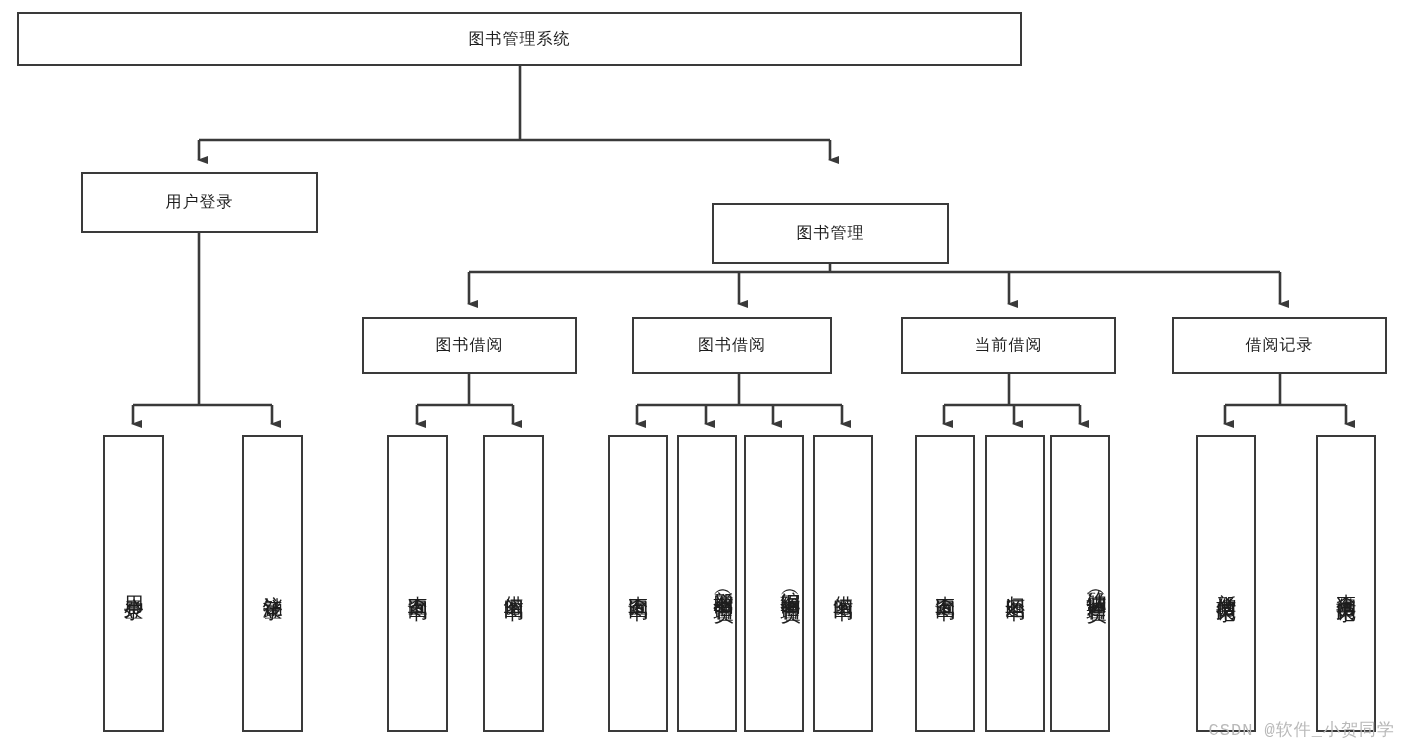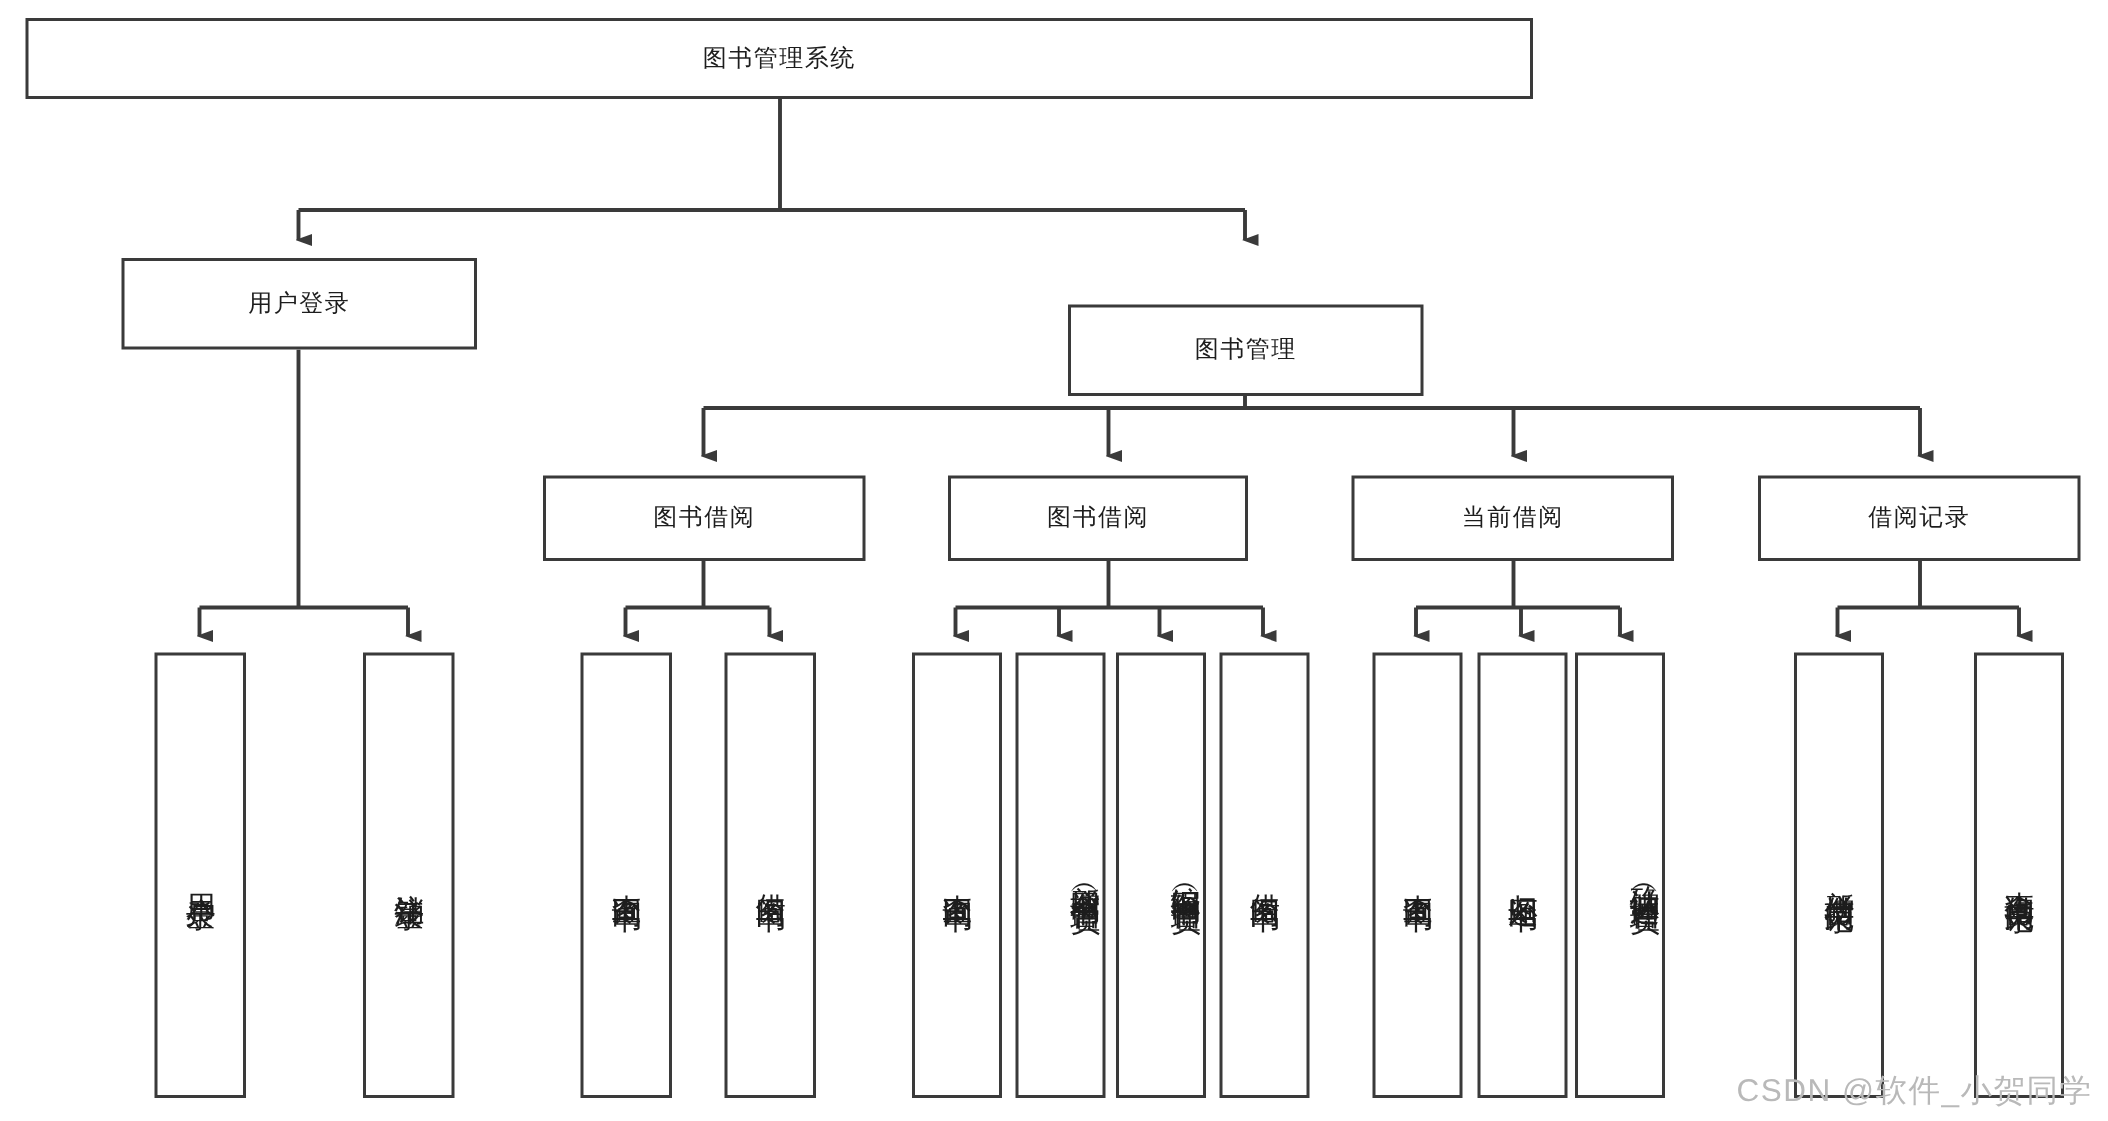--- a/index.html
+++ b/index.html
@@ -43,25 +43,25 @@
     align-items:center;
   }
   svg.edges{
     position:absolute;left:0;top:0;width:1405px;height:747px;
     pointer-events:none;
   }
   .watermark{
     position:absolute;
     right:10px;
     bottom:6px;
-    font-size:21px;
+    font-size:17px;
     color:#b9b9b9;
     letter-spacing:1px;
     white-space:nowrap;
-    font-family:Liberation Sans, sans-serif;
+    font-family:Liberation Mono, monospace;
   }
 </style>
 </head>
 <body>
 
 <div id="diagram">
 
   <svg class="edges" viewBox="0 0 1405 747">
     <defs>
       <marker id="arrowhead" markerWidth="10" markerHeight="11" refX="4" refY="9" orient="auto" markerUnits="userSpaceOnUse">

